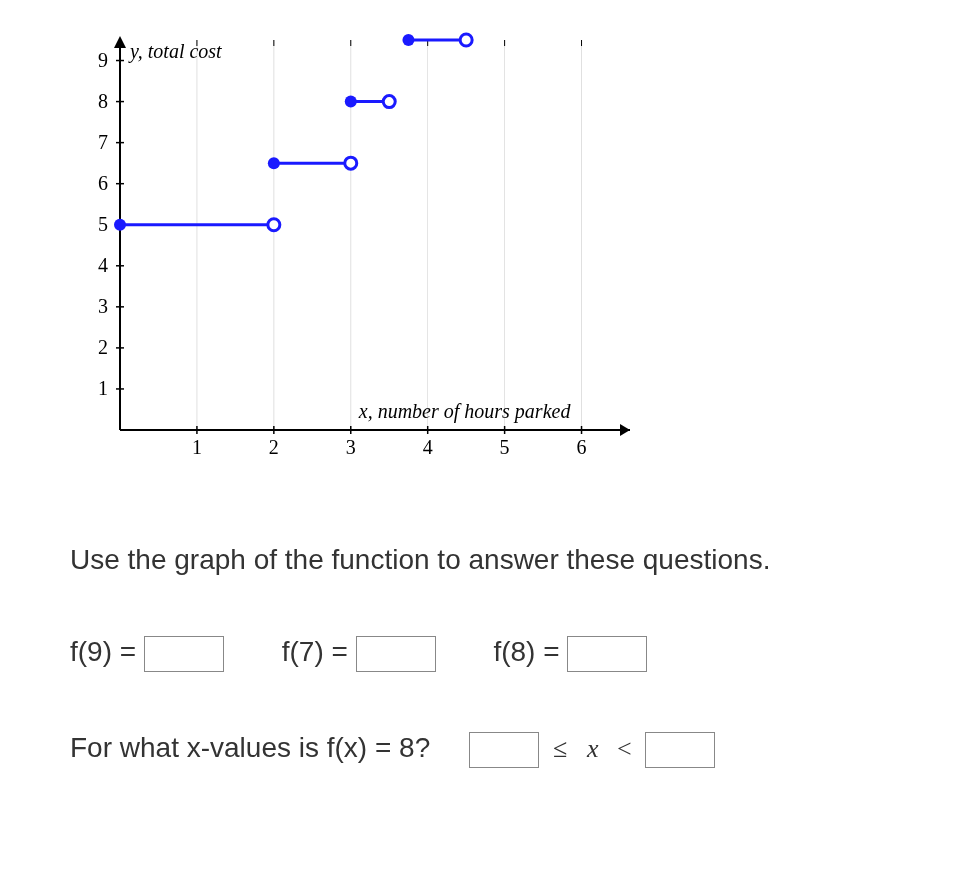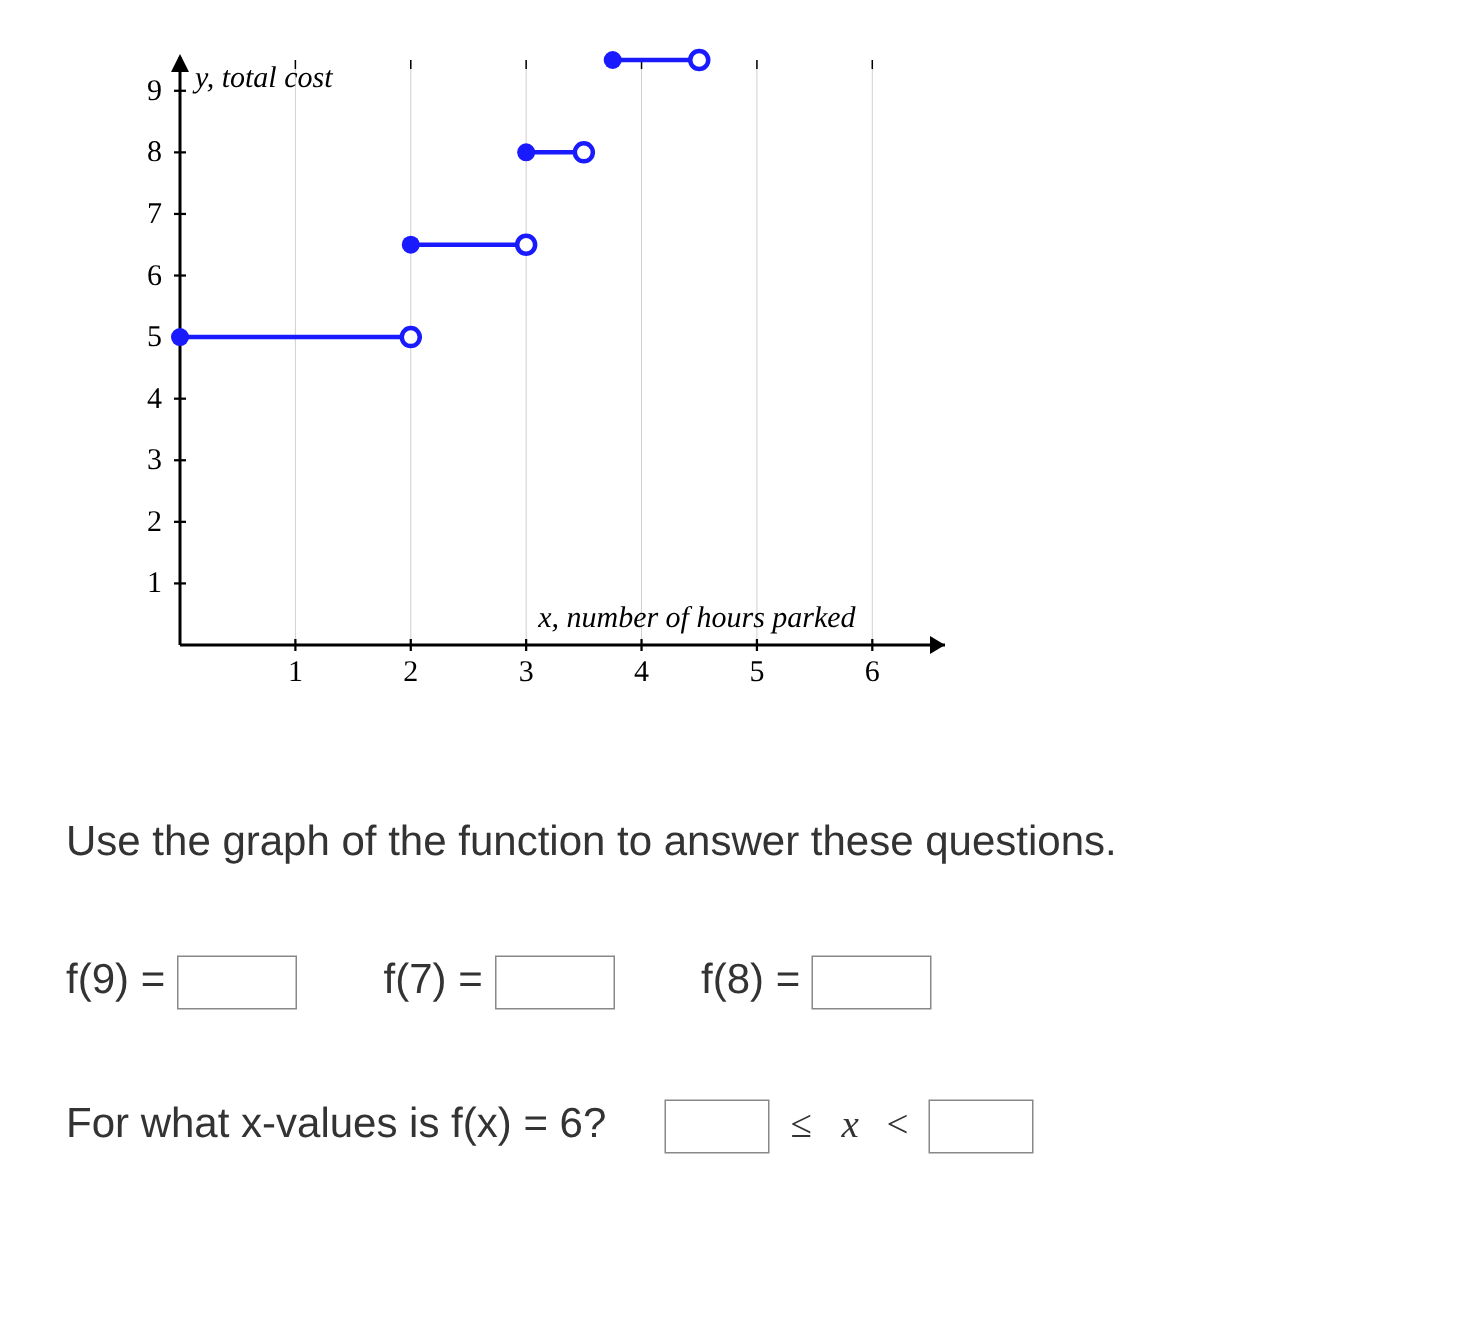--- a/index.html
+++ b/index.html
@@ -13,21 +13,21 @@
     width: 976px;
     min-height: 895px;
     box-sizing: border-box;
     padding: 20px 0 0 0;
   }
   .chart-area {
     margin-left: 60px;
     margin-top: 10px;
   }
   .question-block {
-    margin-left: 44px;
+    margin-left: 70px;
     margin-top: 60px;
     font-size: 28px;
     color: #333333;
   }
   .row {
     margin-bottom: 60px;
     white-space: nowrap;
   }
   .math-italic {
     font-family: "Times New Roman", Georgia, serif;
@@ -141,21 +141,21 @@
         <span>f(7) = </span>
         <input class="answer" type="text" style="">
       </span>
       <span class="q-item">
         <span>f(8) = </span>
         <input class="answer" type="text" style="">
       </span>
     </div>
 
     <div class="row">
-      <span>For what x-values is f(x) = 6?</span>
+      <span>For what x-values is f(x) = 8?</span>
       &nbsp;&nbsp;&nbsp;
       <input class="answer small" type="text" style="">
       <span class="ineq">≤</span>
       <span class="ineq math-italic"> x </span>
       <span class="ineq">&lt;</span>
       <input class="answer small" type="text" style="">
     </div>
 
   </div>
 </div>

